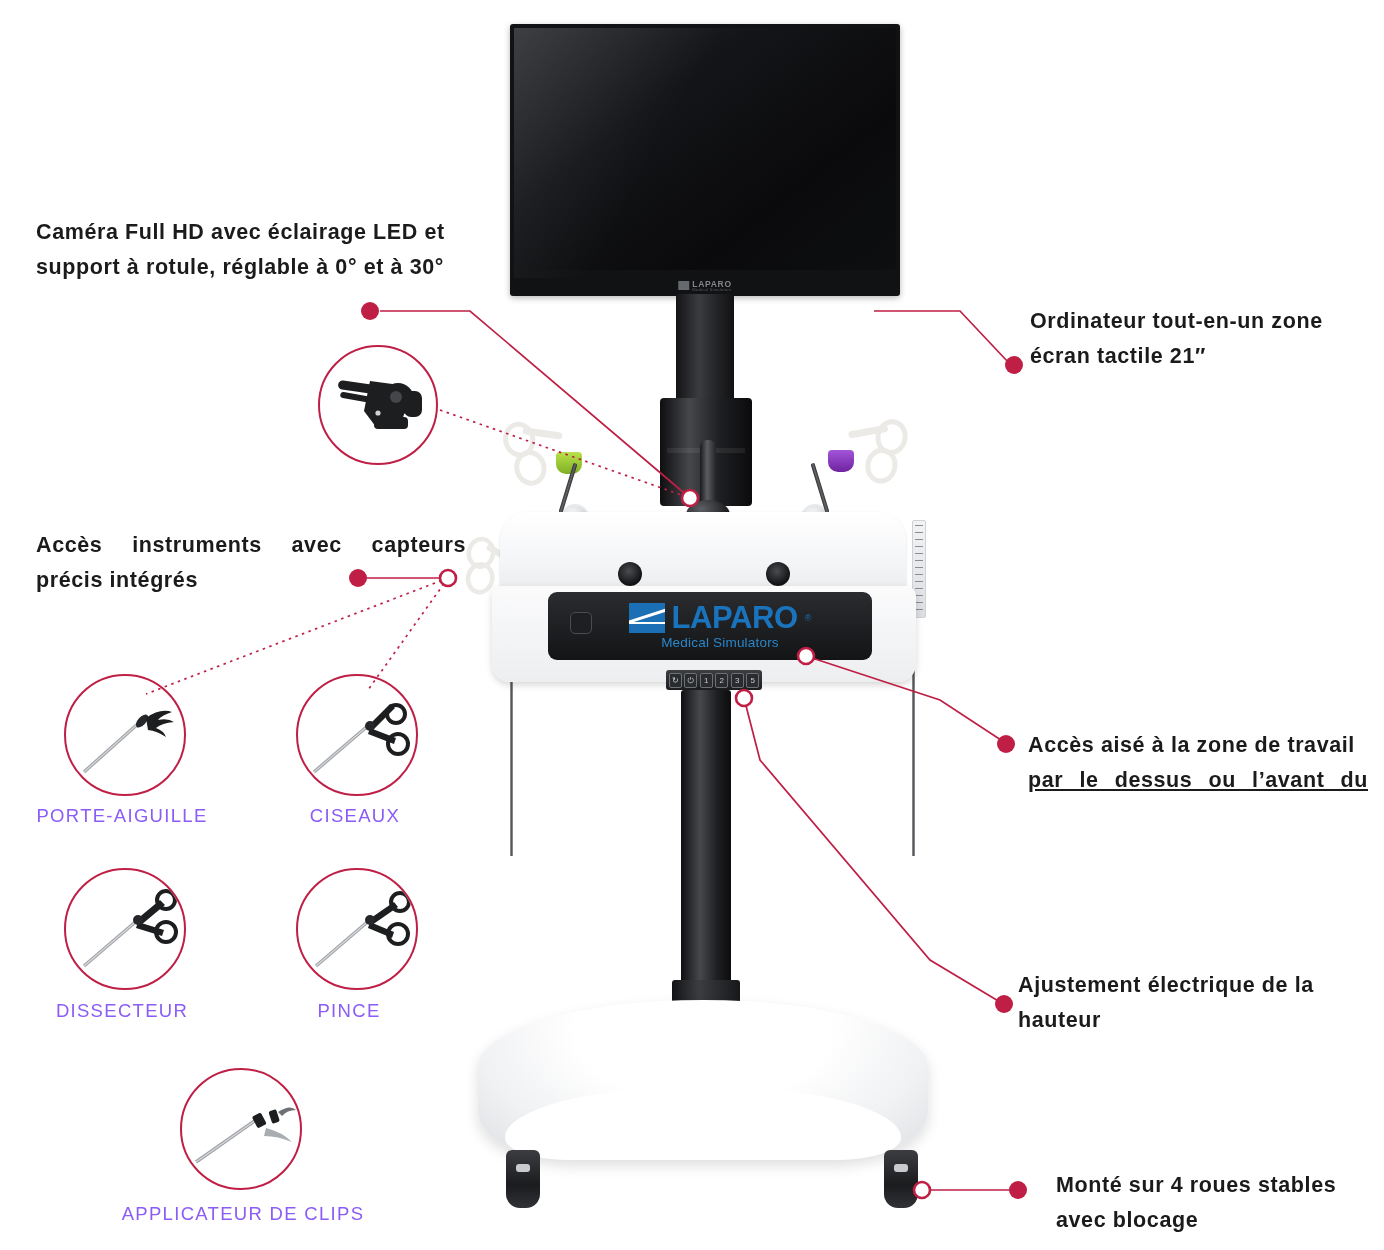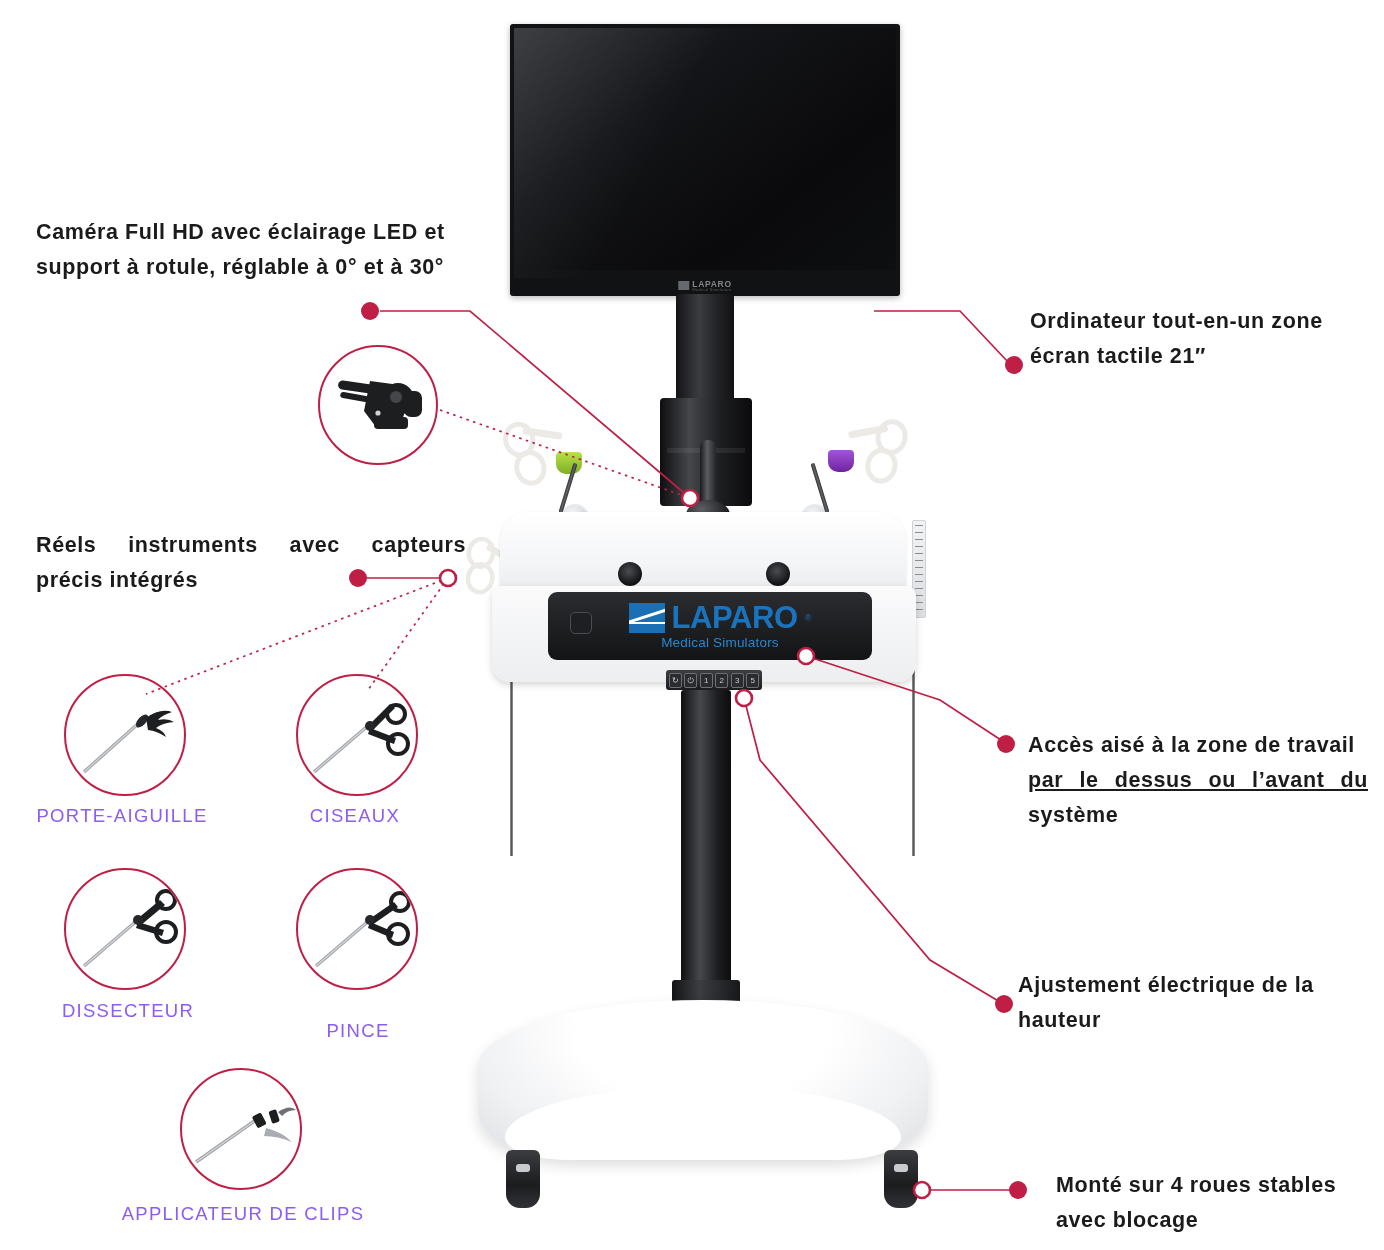--- a/index.html
+++ b/index.html
@@ -379,39 +379,38 @@
     <span>et support à rotule, réglable à 0° et</span>
     <span>à 30°</span>
   </div>
 
   <div class="callout" style="left:1030px;top:304px;width:340px;">
     <span>Ordinateur tout-en-un zone</span>
     <span>écran tactile 21″</span>
   </div>
 
   <div class="callout justified" style="left:36px;top:528px;width:430px;">
-    <span style="text-align:justify;text-align-last:justify;">Réels instruments avec capteurs</span>
+    <span style="text-align:justify;text-align-last:justify;">Accès instruments avec capteurs</span>
     <span>précis intégrés</span>
   </div>
 
   <div class="callout justified" style="left:1028px;top:728px;width:340px;">
     <span>Accès aisé à la zone de travail</span>
     <span style="text-align:justify;text-align-last:justify;text-decoration:underline;">par le dessus ou l’avant du</span>
-    <span>système</span>
   </div>
 
   <div class="callout" style="left:1018px;top:968px;width:350px;">
     <span>Ajustement électrique de la</span>
     <span>hauteur</span>
   </div>
 
   <div class="callout" style="left:1056px;top:1168px;width:320px;">
     <span>Monté sur 4 roues stables</span>
     <span>avec blocage</span>
   </div>
 
   <div class="inst-caption" style="left:122px;top:805px;">PORTE-AIGUILLE</div>
   <div class="inst-caption" style="left:355px;top:805px;">CISEAUX</div>
-  <div class="inst-caption" style="left:128px;top:1000px;">DISSECTEUR</div>
-  <div class="inst-caption" style="left:358px;top:1000px;margin-top:20px;">PINCE</div>
+  <div class="inst-caption" style="left:122px;top:1000px;">DISSECTEUR</div>
+  <div class="inst-caption" style="left:349px;top:1000px;">PINCE</div>
   <div class="inst-caption" style="left:243px;top:1203px;">APPLICATEUR DE CLIPS</div>
 
 </div>
 
 </body></html>

